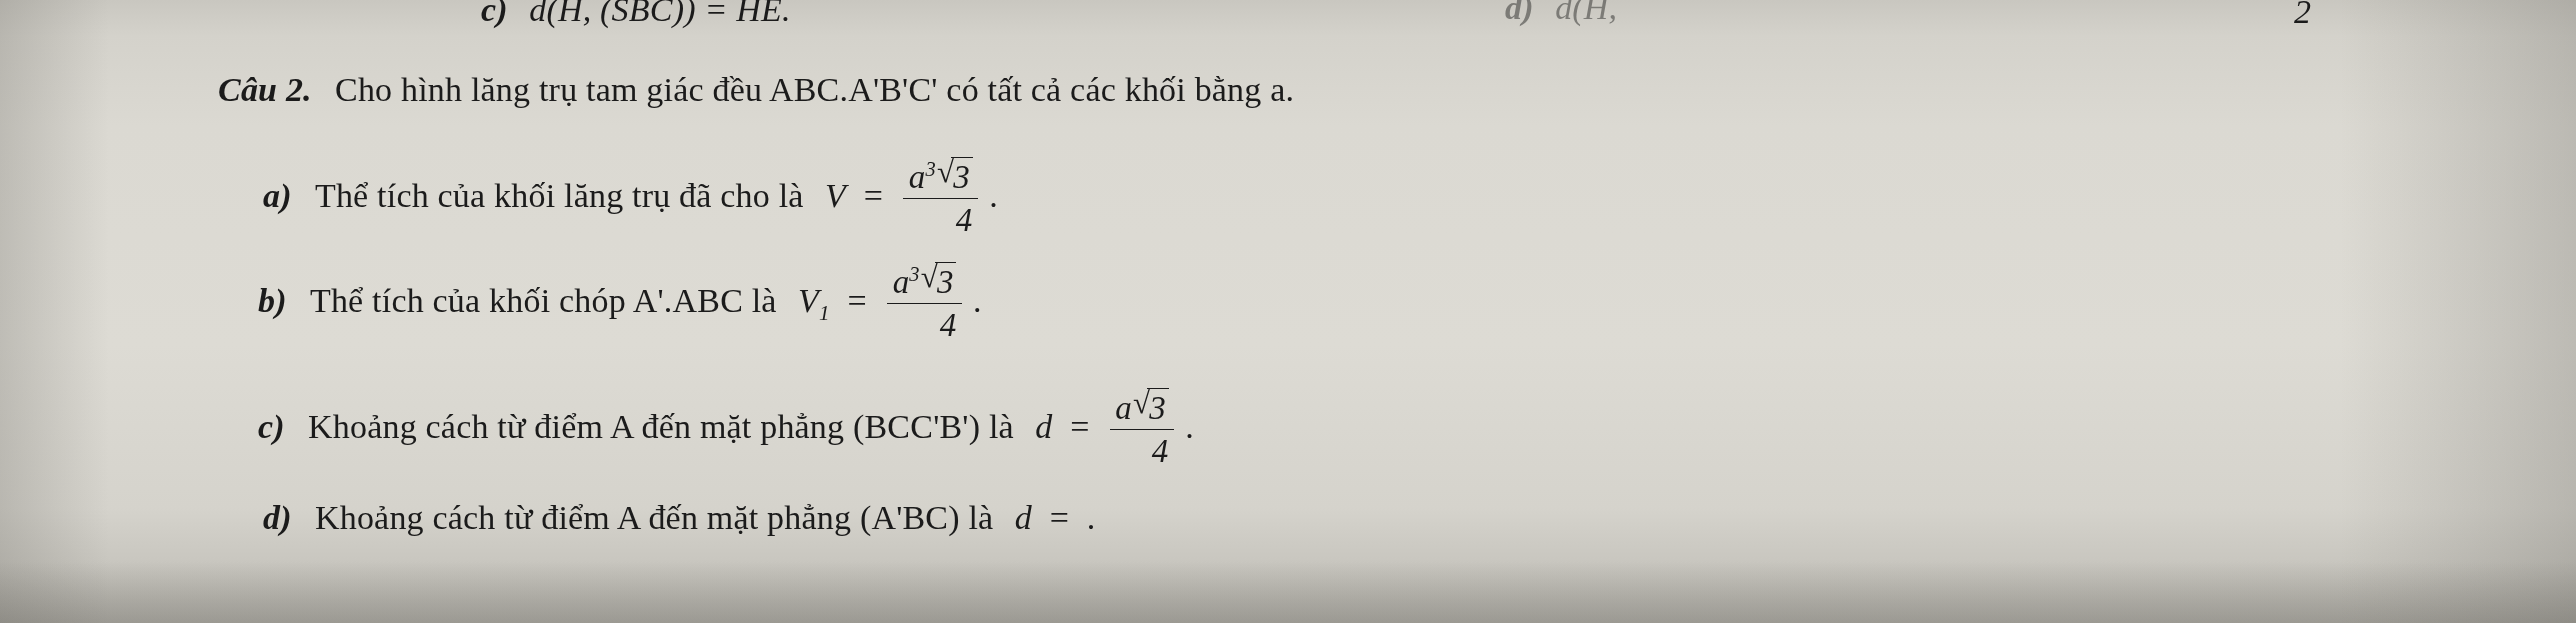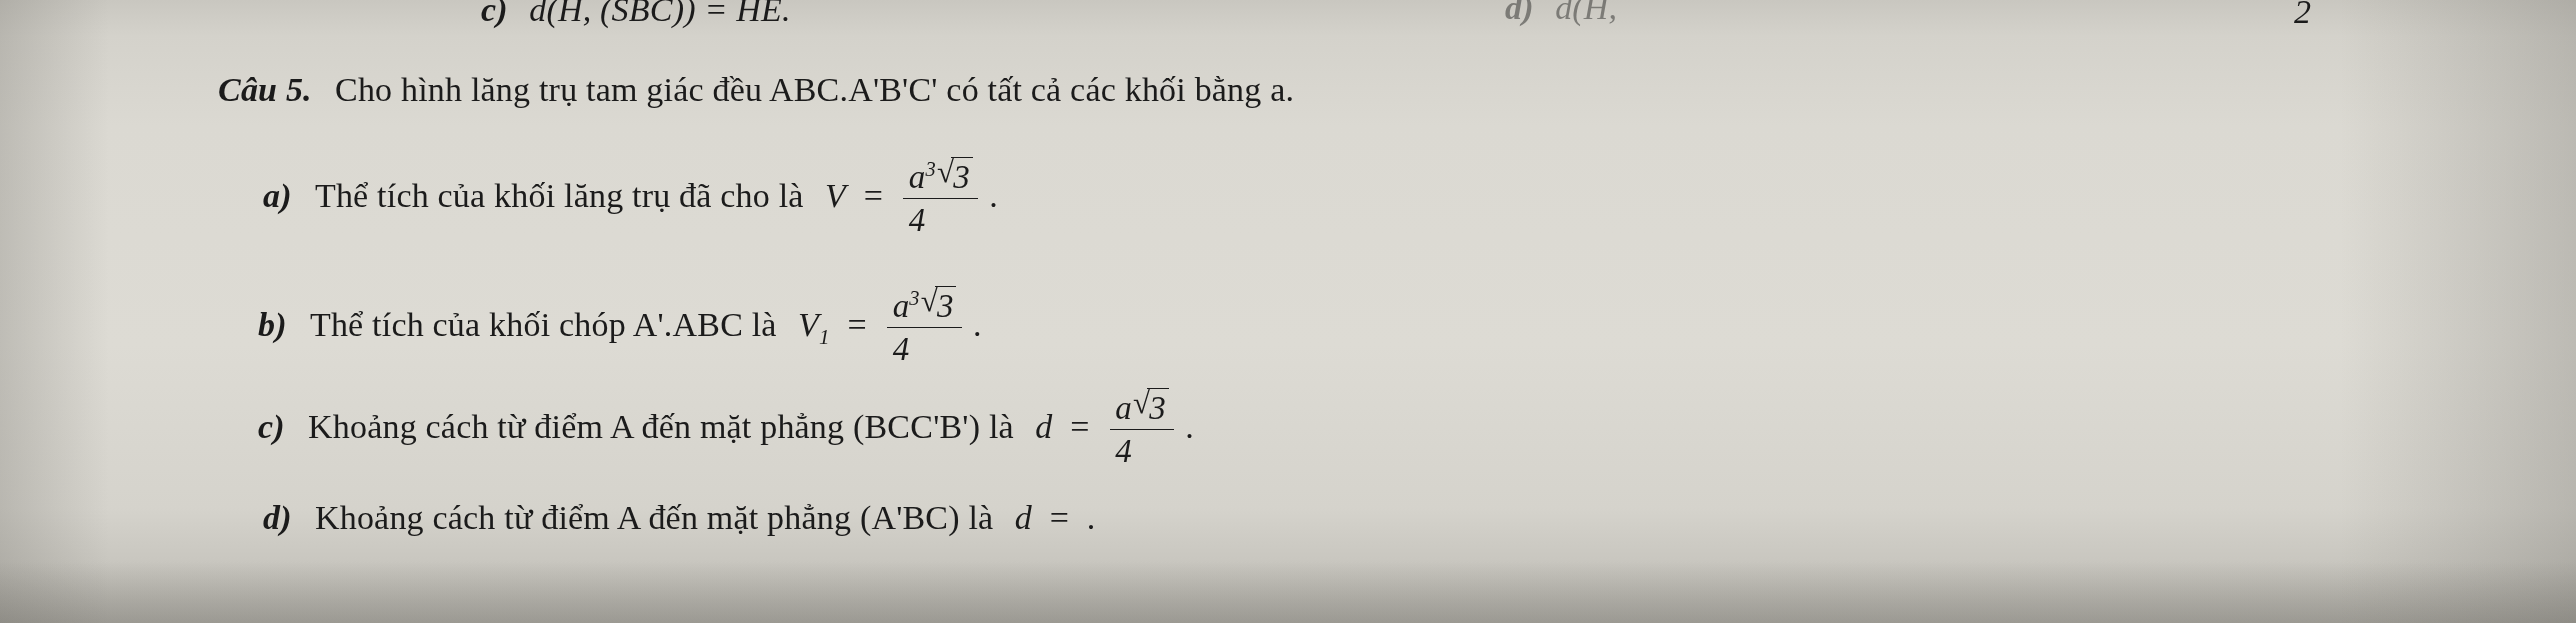--- a/index.html
+++ b/index.html
@@ -58,21 +58,21 @@
     font-family: "Liberation Serif", serif;
   }
   .math {
     font-style: italic;
     font-family: "Liberation Serif", serif;
   }
   
   .frac {
     display: inline-block;
     vertical-align: middle;
-    text-align: left;
+    text-align: right;
     position: relative;
     top: -1.8px;
     margin: 0 2.7px;
   }
   .frac .num {
     display: block;
     padding: 0 5.4px 1.8px 5.4px;
     border-bottom: 1.8px solid #1b1b1b;
     font-size: 33px;
     line-height: 1.12;
@@ -133,39 +133,39 @@
 
   <div class="line faint" style="left:1505px; top:-9px;">
     <span class="lbl">d)</span>
     <span class="math" style="margin-left:12.7px;">d(H,</span>
   </div>
   <div class="line" style="left:2294px; top:-5.4px;">
     <span class="math">2</span>
   </div>
 
   <div class="line" style="left:218px; top:73px;">
-    <span class="lbl">Câu 5.</span>
+    <span class="lbl">Câu 2.</span>
     <span style="margin-left:14.5px;">Cho hình lăng trụ tam giác đều ABC.A'B'C' có tất cả các khối bằng a.</span>
   </div>
 
   <div class="line" style="left:263px; top:159px;">
     <span class="lbl">a)</span>
     <span style="margin-left:14.5px;">Thể tích của khối lăng trụ đã cho là</span>
     <span class="math" style="margin-left:12.7px;">V</span>
     <span style="margin:0 9px;">=</span>
     <span class="frac">
       <span class="num">
         <span class="math">a</span><sup>3</sup><span class="sqrt"><span class="rad">3</span></span>
       </span>
       <span class="den math">4</span>
     </span>
     <span>.</span>
   </div>
 
-  <div class="line" style="left:258px; top:288px;">
+  <div class="line" style="left:258px; top:264px;">
     <span class="lbl">b)</span>
     <span style="margin-left:14.5px;">Thể tích của khối chóp A'.ABC là</span>
     <span class="math" style="margin-left:12.7px;">V</span><sub>1</sub>
     <span style="margin:0 9px;">=</span>
     <span class="frac">
       <span class="num">
         <span class="math">a</span><sup>3</sup><span class="sqrt"><span class="rad">3</span></span>
       </span>
       <span class="den math">4</span>
     </span>

